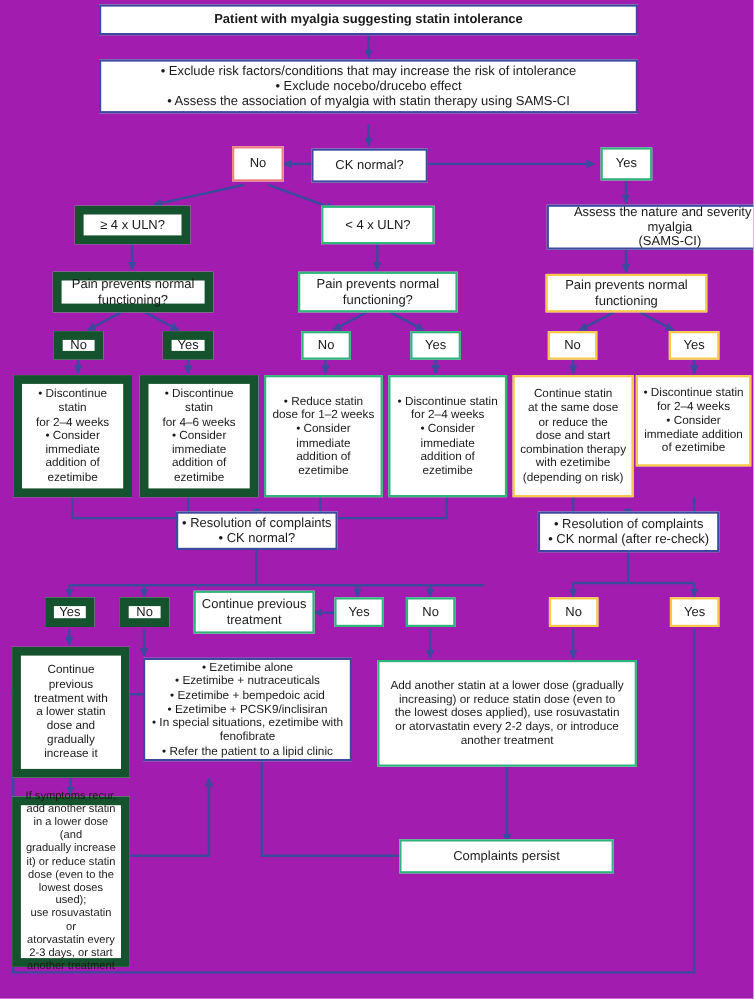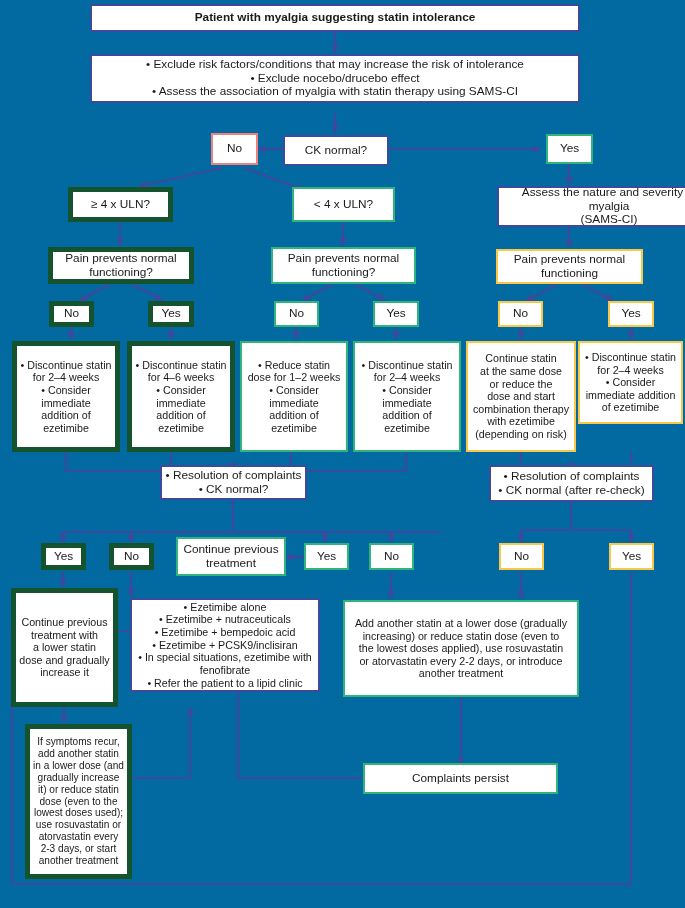--- a/index.html
+++ b/index.html
@@ -1,23 +1,23 @@
 <!DOCTYPE html>
 <html><head>
 <meta charset="utf-8">
 <style>
   html,body{margin:0;padding:0;background:#ffffff;}
   body{font-family:"Liberation Sans","DejaVu Sans",sans-serif;}
-  #stage{position:relative;width:685px;height:908px;background:#0369a1;overflow:hidden;}
+  #stage{position:relative;width:685px;height:908px;background:#a21caf;overflow:hidden;}
   svg.edges{position:absolute;left:0;top:0;width:685px;height:908px;pointer-events:none;}
   .node{position:absolute;box-sizing:border-box;display:flex;align-items:center;justify-content:center;
         background:#ffffff;text-align:center;color:#1a1a1a;line-height:1.18;}
   .node .txt{display:block;width:100%;padding:0 3px;white-space:pre-line;}
   .bd-blue{border:2px solid #3c4a9e;}
-  .bd-ltblue{border:5px solid #14532d;}
+  .bd-ltblue{border:8px solid #14532d;}
   .bd-green{border:2px solid #2fb57c;}
   .bd-yellow{border:2px solid #f8c84a;}
   .bd-red{border:2px solid #f0807c;}
   .bold{font-weight:bold;}
   .fs12{font-size:11.8px;}
   .fs11{font-size:10.7px;}
   .fs10{font-size:10.1px;}
 </style>
 </head>
 <body>
@@ -282,21 +282,21 @@
   </div>
 
   <div class="node bd-green fs11" style="left:343px;top:600px;width:236px;height:97px;">
     <span class="txt">Add another statin at a lower dose (gradually
 increasing) or reduce statin dose (even to
 the lowest doses applied), use rosuvastatin
 or atorvastatin every 2-2 days, or introduce
 another treatment</span>
   </div>
 
-  <div class="node bd-ltblue fs10" style="left:25px;top:724px;width:107px;height:155px;">
+  <div class="node bd-ltblue fs10" style="left:11px;top:724px;width:107px;height:155px;">
     <span class="txt">If symptoms recur,
 add another statin
 in a lower dose (and
 gradually increase
 it) or reduce statin
 dose (even to the
 lowest doses used);
 use rosuvastatin or
 atorvastatin every
 2-3 days, or start

